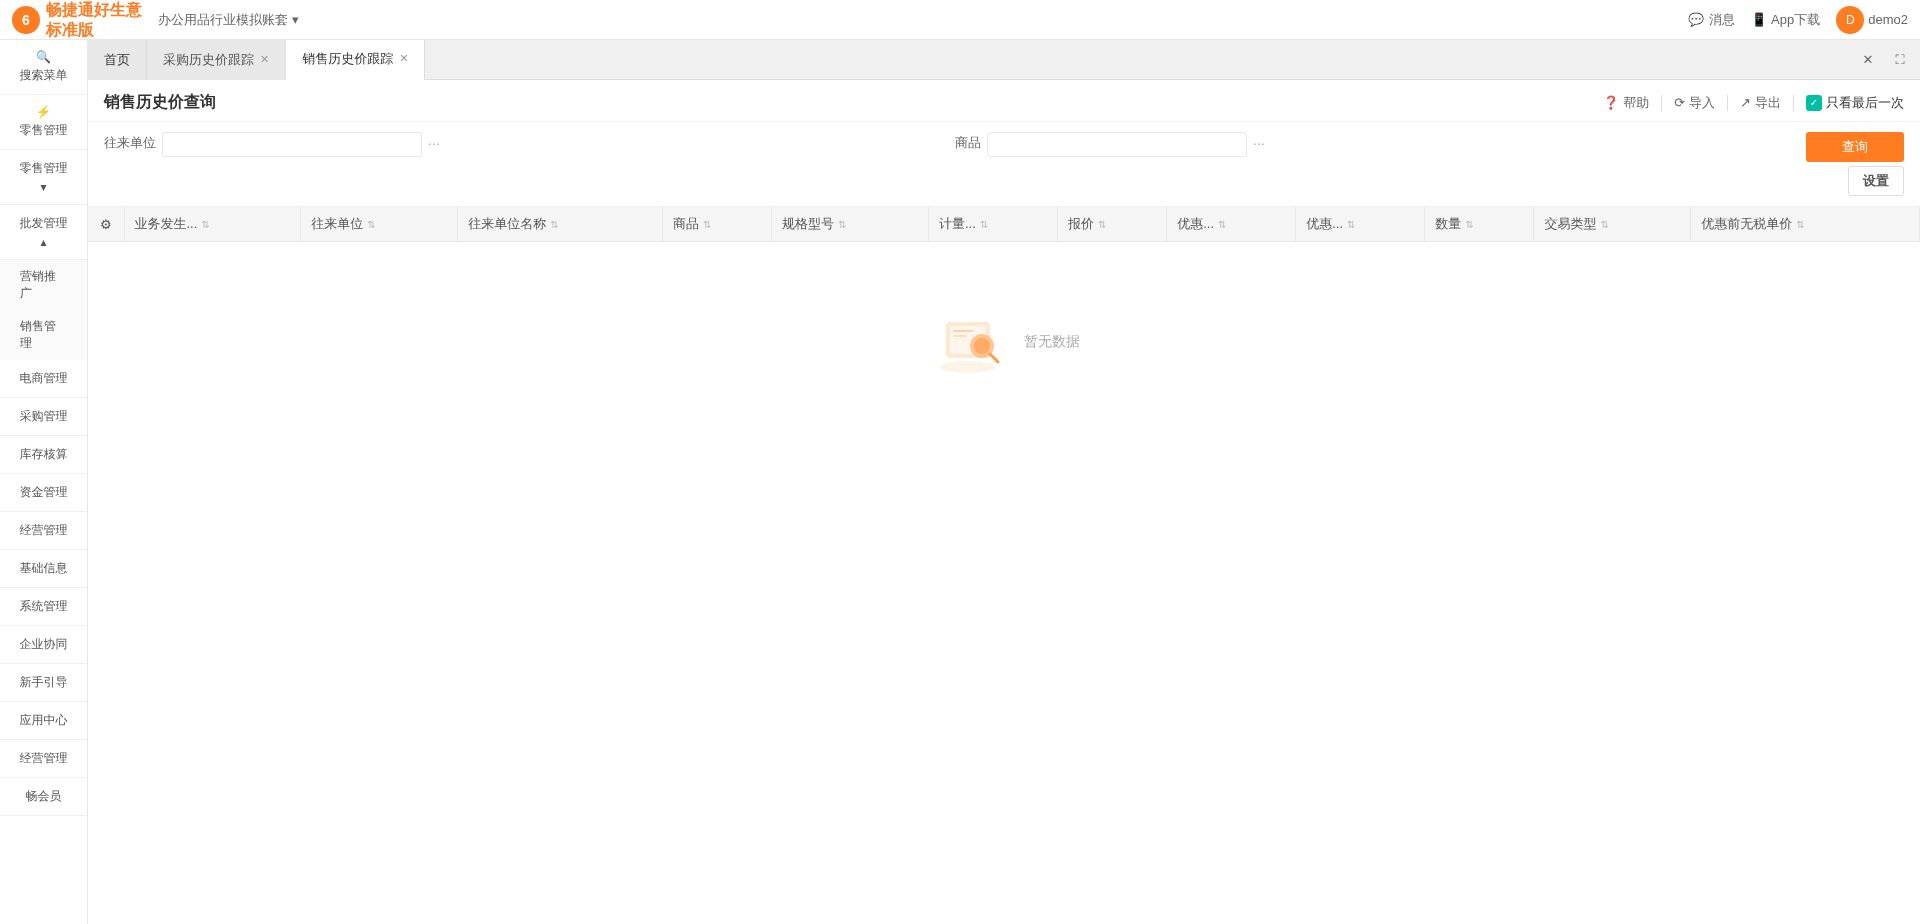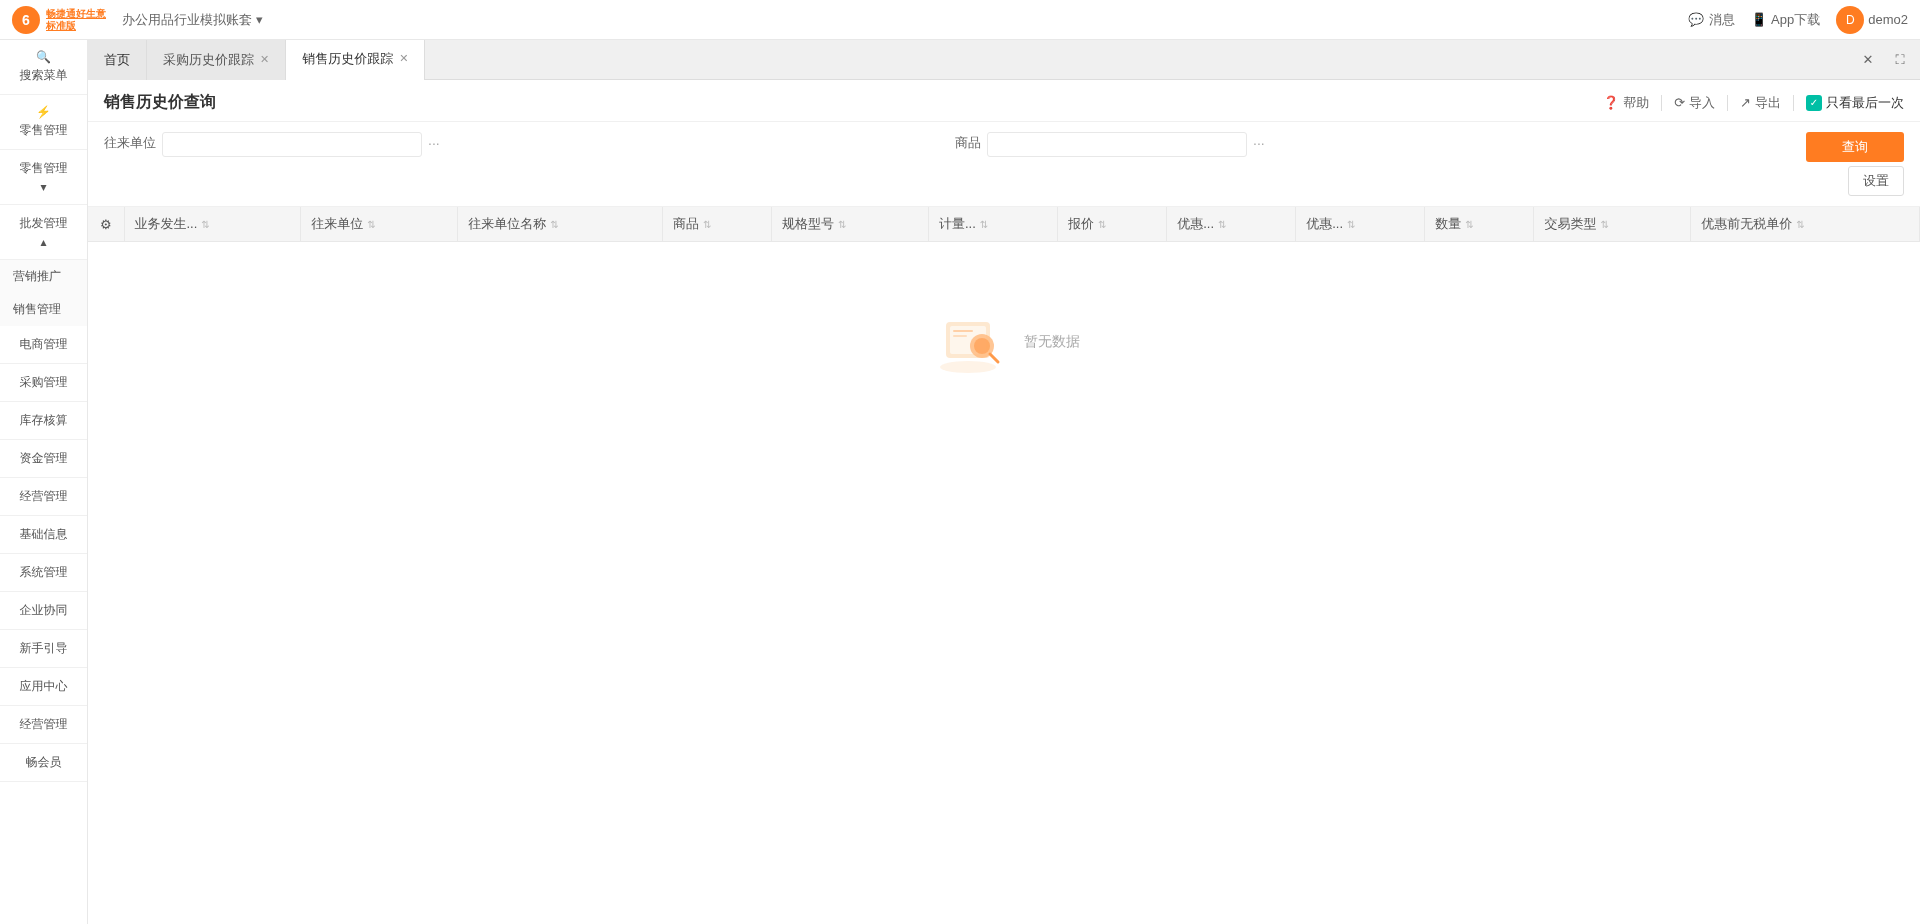--- a/index.html
+++ b/index.html
@@ -31,25 +31,24 @@
       background: #ff7c21;
       border-radius: 50%;
       display: flex;
       align-items: center;
       justify-content: center;
       color: white;
       font-size: 14px;
       font-weight: bold;
     }
     .logo-text {
-      font-size: 10px;
+      font-size: 16px;
       color: #ff7c21;
       line-height: 1.2;
       font-weight: bold;
-      text-decoration: underline;
     }
     .header-dropdown {
       display: flex;
       align-items: center;
       gap: 4px;
       color: #666;
       font-size: 13px;
       cursor: pointer;
       padding: 0 8px;
     }
@@ -100,21 +99,21 @@
       cursor: pointer;
       color: #555;
       font-size: 12px;
       border-bottom: 1px solid #f0f0f0;
       display: flex;
       flex-direction: column;
       align-items: center;
       gap: 3px;
     }
     .sidebar-sub-item {
-      padding: 8px 13px;
+      padding: 8px 20px;
       cursor: pointer;
       color: #555;
       font-size: 12px;
       text-align: left;
       background: #fafafa;
     }
 
     
     .tab-bar {
       height: 40px;
@@ -296,20 +295,21 @@
       white-space: nowrap;
     }
     .settings-btn {
       background: #fff;
       color: #555;
       border: 1px solid #ddd;
       border-radius: 3px;
       padding: 5px 14px;
       font-size: 13px;
       cursor: pointer;
+      font-weight: bold;
     }
 
     
     .table-container {
       flex: 1;
       overflow: auto;
     }
     table {
       width: 100%;
       border-collapse: collapse;

